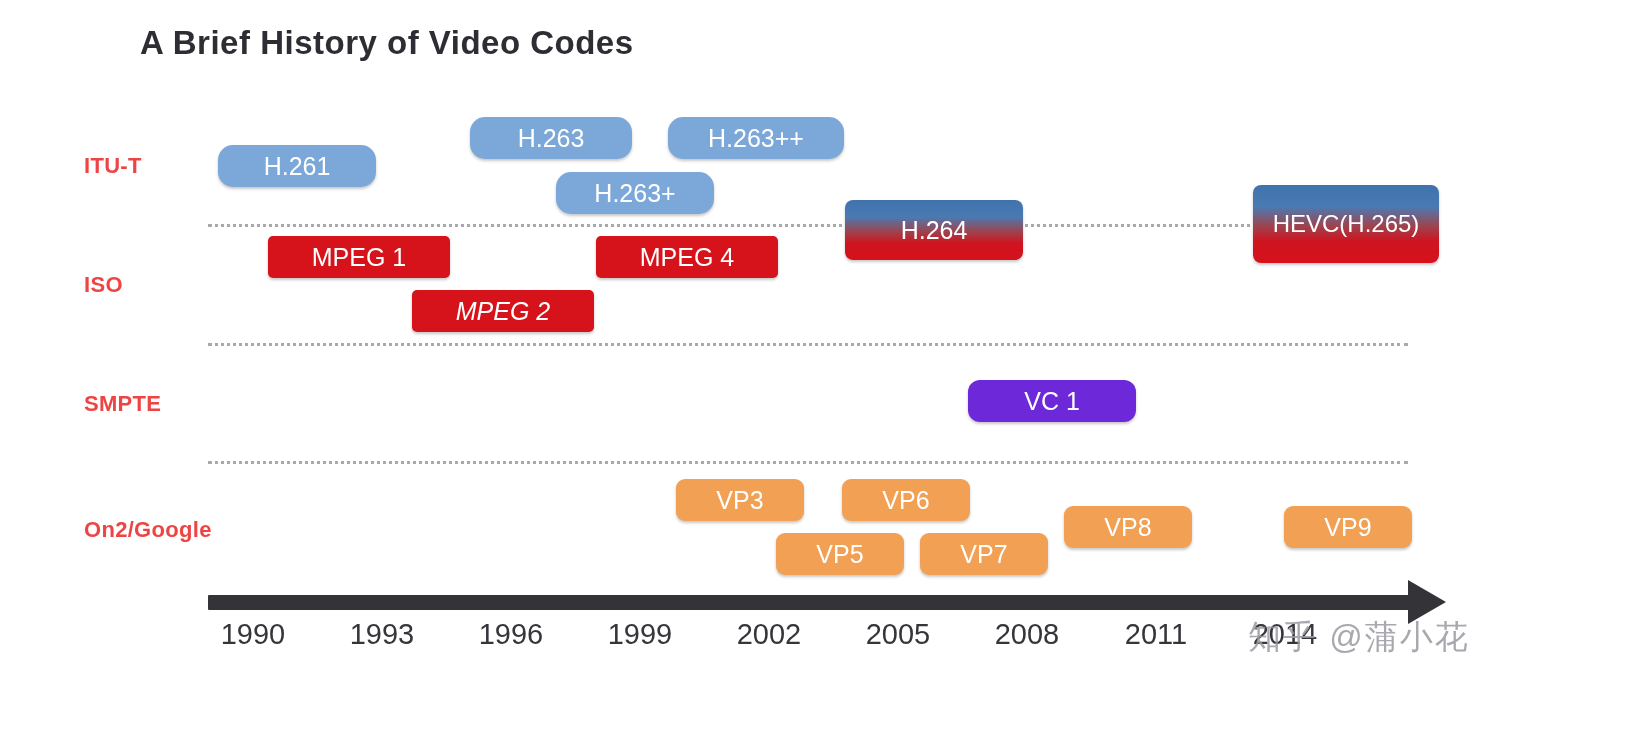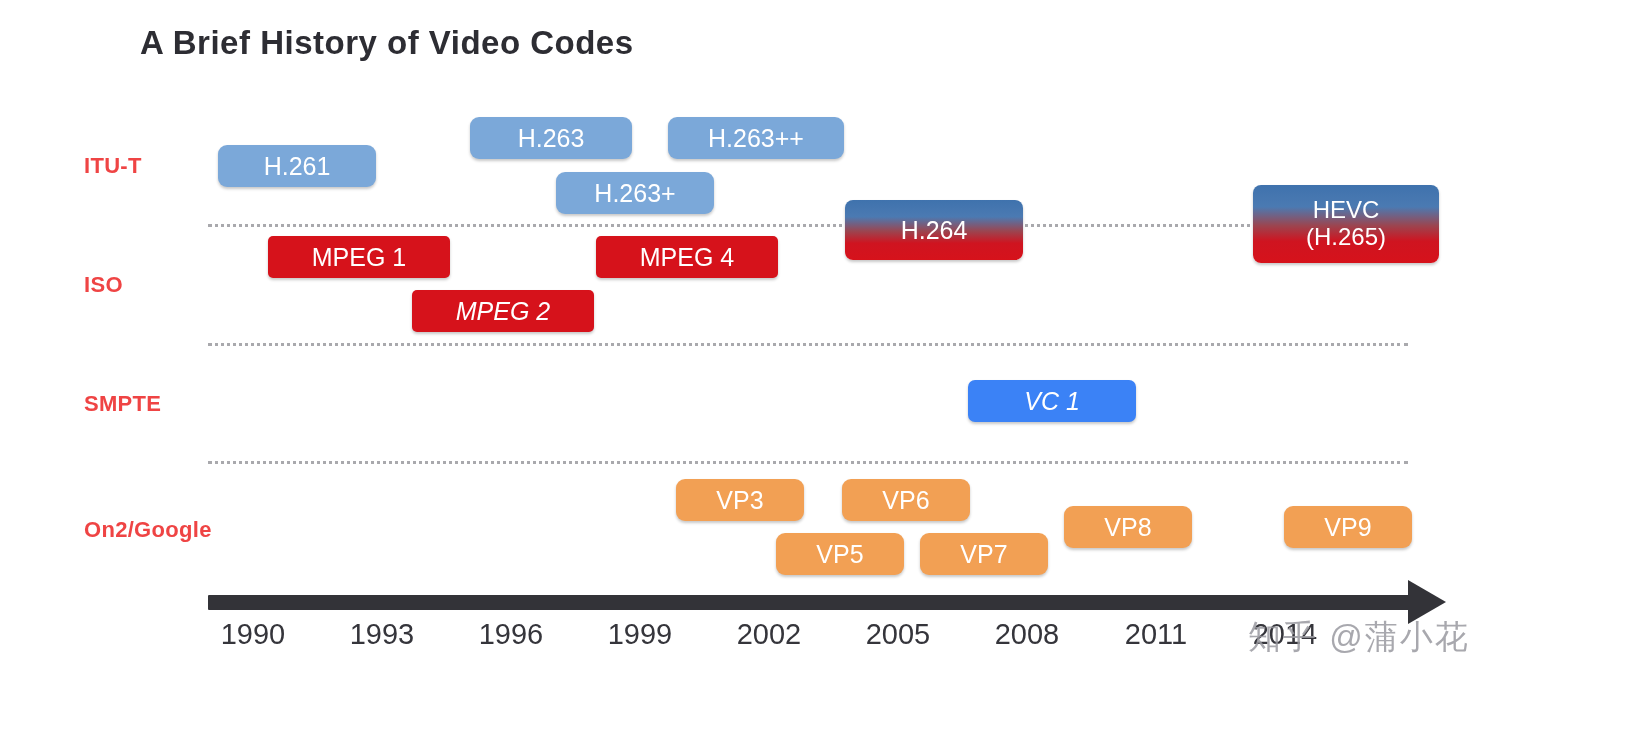--- a/index.html
+++ b/index.html
@@ -55,31 +55,31 @@
     display: flex;
     align-items: center;
     justify-content: center;
     font-size: 25px;
     line-height: 1.12;
     text-align: center;
     box-sizing: border-box;
     box-shadow: 0 2px 3px rgba(0,0,0,0.22);
     white-space: nowrap;
   }
-  .box.itu   { background: #7ba8d9; }
+  .box.itu   { background: #7ba8d9; border-radius: 15px; }
   .box.iso   { background: #d6121b; border-radius: 5px; }
-  .box.smpte { background: #3b82f6; border-radius: 7px; font-style: italic; }
+  .box.smpte { background: #6d28d9; border-radius: 12px; }
   .box.on2   { background: #f2a054; }
   .box.bridge {
     background: linear-gradient(180deg,
                 #3f72ad 0%, #4b7ab2 28%,
                 #9b4550 52%, #cf1420 72%, #d6121b 100%);
     border-radius: 8px;
   }
-  .box.two-line { flex-direction: column; font-size: 24px; }
+  .box.two-line { flex-direction: row; font-size: 24px; }
 
   
   #axis-line {
     position: absolute;
     left: 208px;
     top: 595px;
     width: 1208px;
     height: 15px;
     background: #333338;
     border-radius: 1px;

